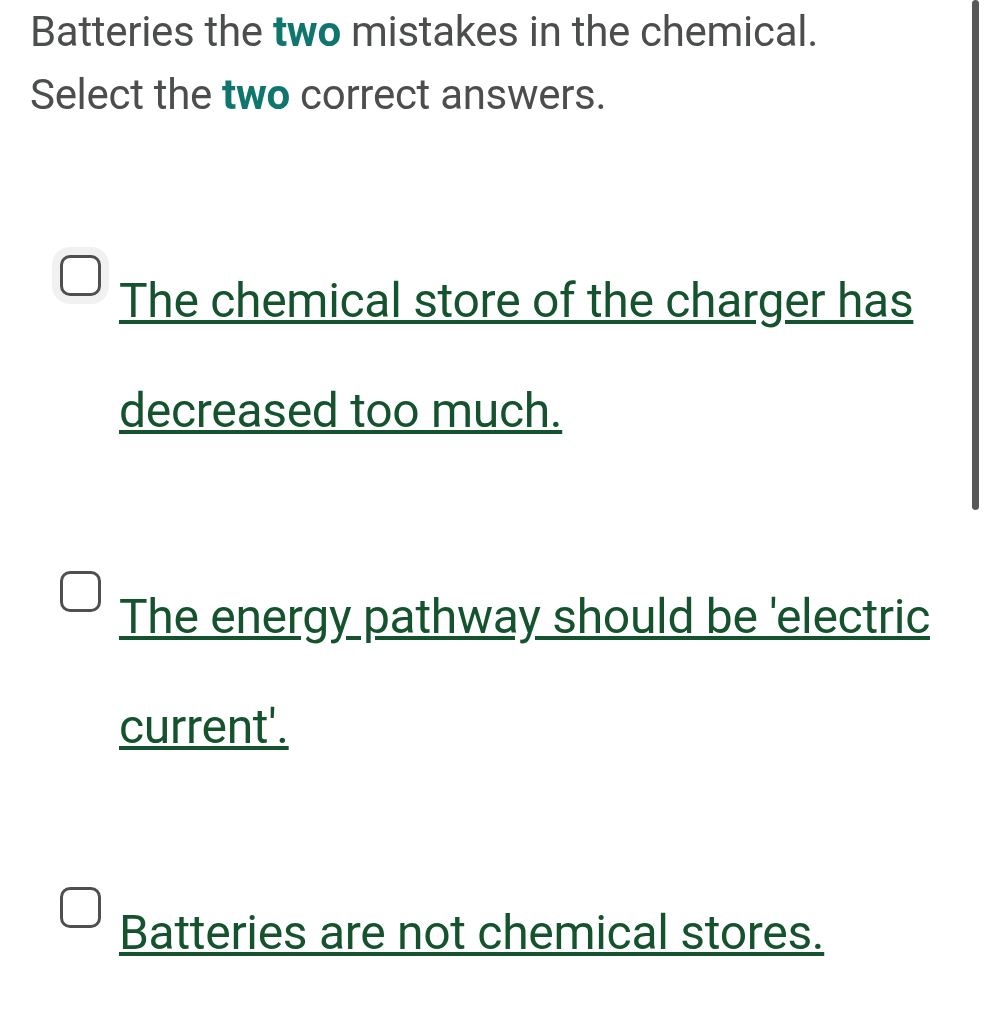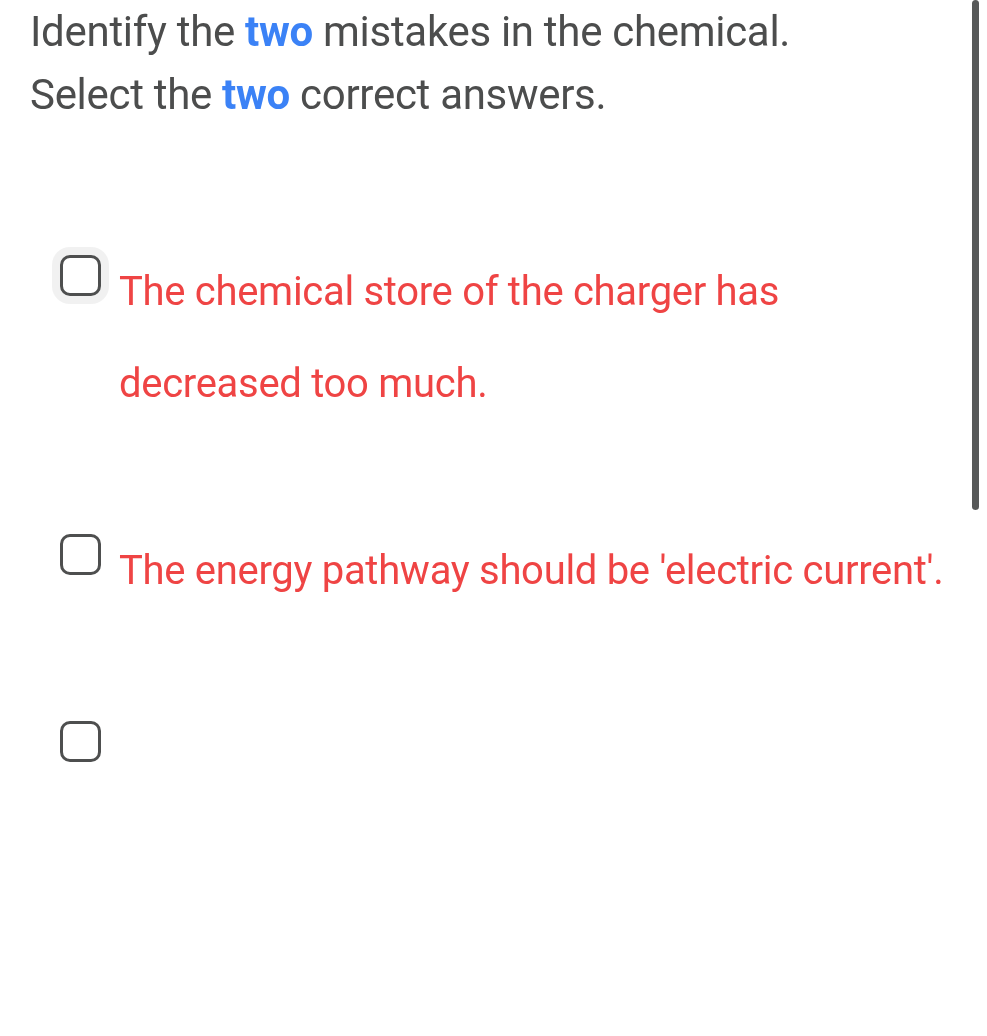--- a/index.html
+++ b/index.html
@@ -33,21 +33,21 @@
       line-height: 1.5;
       color: #4c4d4d;
       font-weight: 400;
       margin: 0;
       padding-top: 0;
       padding-right: 45px;
       letter-spacing: -0.3px;
     }
     .question-text .bold {
       font-weight: 700;
-      color: #3b82f6;
+      color: #0f766e;
     }
     .options {
       margin-top: 120px;
       padding-left: 30px;
     }
     .option {
       display: flex;
       align-items: flex-start;
       margin-bottom: 95px;
       cursor: pointer;
@@ -65,48 +65,50 @@
       border: 3px solid #4e4f4f;
       border-radius: 10px;
       margin-right: 18px;
       margin-top: 9px;
       background: #ffffff;
     }
     .checkbox.highlighted {
       box-shadow: 0 0 0 8px rgba(200, 200, 200, 0.25);
     }
     .option-label {
-      font-size: 40px;
+      font-size: 48px;
       line-height: 2.3;
-      color: #ef4444;
+      color: #14532d;
       font-weight: 400;
       letter-spacing: -0.3px;
       padding-top: 0;
+      text-decoration: underline;
     }
   </style>
 </head>
 <body>
 
 <div class="container">
   <div class="scrollbar-track"></div>
 
   <p class="question-text">
-    <span>Identify the </span><span class="bold">two</span><span> mistakes in the chemical.</span><br>
+    <span>Batteries the </span><span class="bold">two</span><span> mistakes in the chemical.</span><br>
     <span>Select the </span><span class="bold">two</span><span> correct answers.</span>
   </p>
 
   <div class="options">
     <label class="option">
       <span class="checkbox highlighted"></span>
       <span class="option-label">The chemical store of the charger has decreased too much.</span>
     </label>
 
     <label class="option">
       <span class="checkbox"></span>
       <span class="option-label">The energy pathway should be 'electric current'.</span>
     </label>
 
     <label class="option">
       <span class="checkbox"></span>
+      <span class="option-label">Batteries are not chemical stores.</span>
     </label>
 
   </div>
 </div>
 
 </body></html>

